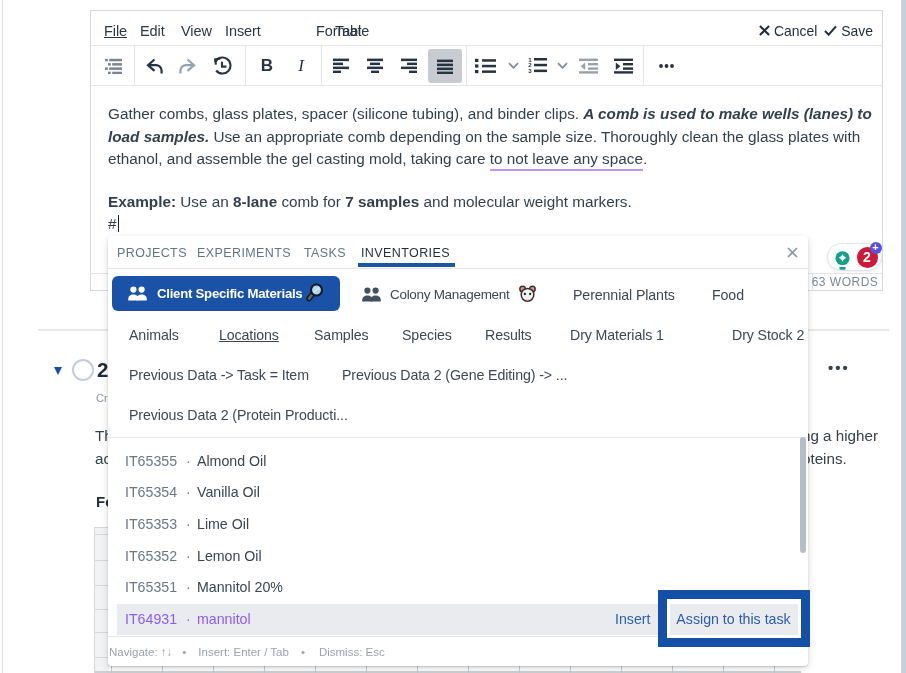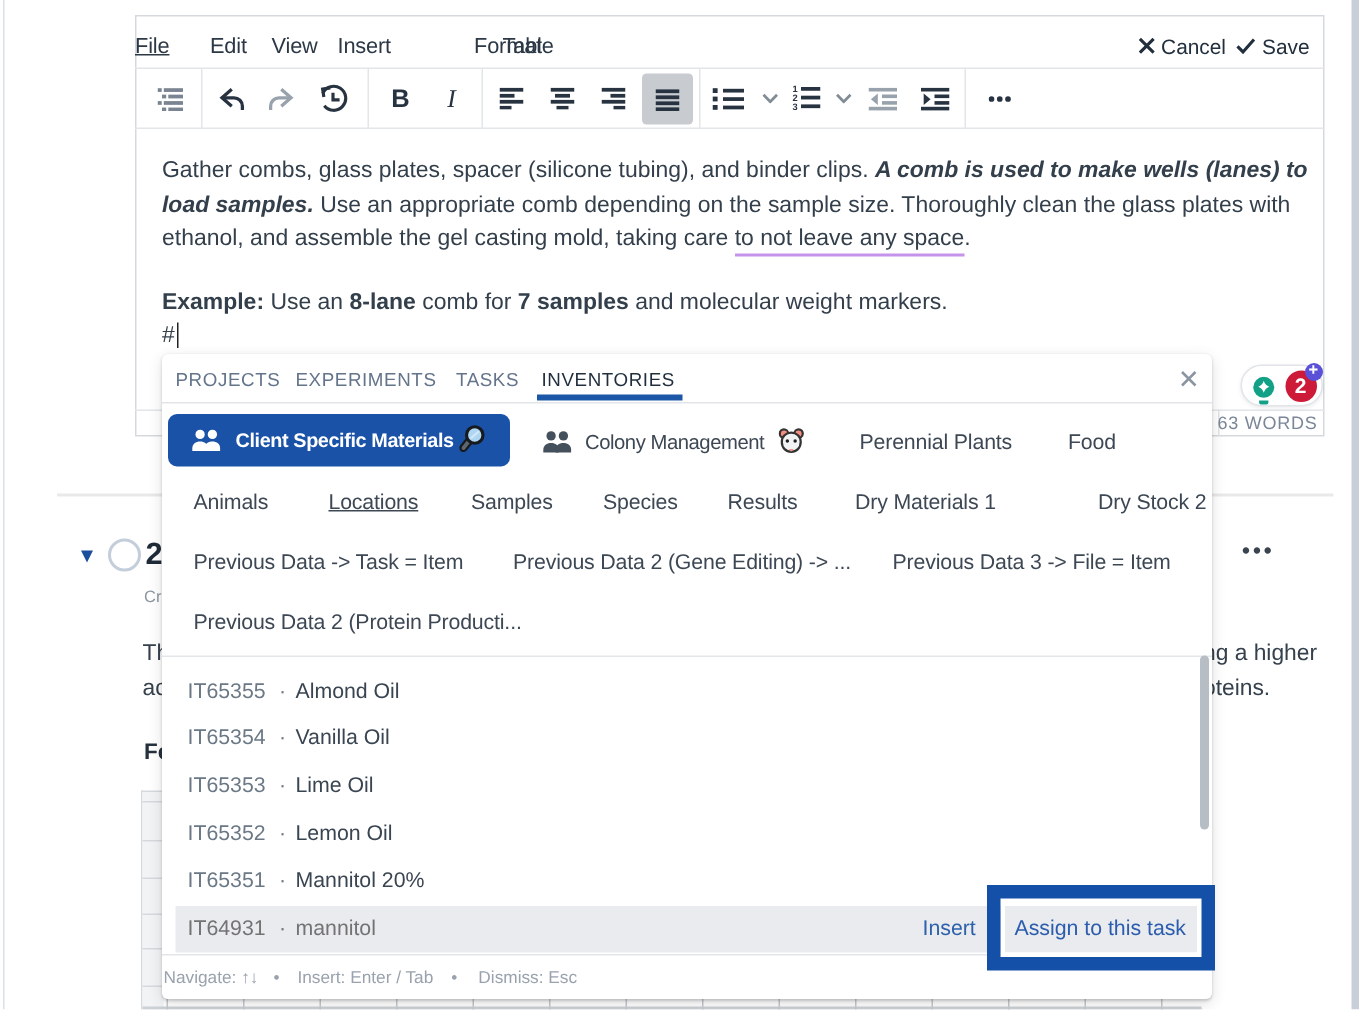--- a/index.html
+++ b/index.html
@@ -61,36 +61,36 @@
   .chiptext { position:absolute; font-size:14.2px; color:#3d4854; letter-spacing:-0.1px; }
   #chip1 { position:absolute; left:4px; top:40px; width:228px; height:35px; background:#1a52a7; border-radius:6px; color:#fff; }
   #chip1 span { position:absolute; left:45px; top:0; line-height:35px; font-size:13.2px; font-weight:bold; letter-spacing:-0.25px; }
 
   #listdiv { position:absolute; left:0; top:201px; width:100%; height:1px; background:#e3e7ea; }
   .item { position:absolute; left:9px; width:682px; height:31.6px; line-height:31.6px; font-size:14.2px; }
   .item .id { position:absolute; left:8px; color:#6b7885; }
   .item .dotx { position:absolute; left:69px; color:#6b7885; }
   .item .nm { position:absolute; left:80px; color:#3a4552; }
   .item.sel { background:#e9ebef; }
-  .item.sel .id, .item.sel .dotx, .item.sel .nm { color:#737373; }
+  .item.sel .id, .item.sel .dotx, .item.sel .nm { color:#8b5cf6; }
   #insertlnk { position:absolute; left:498px; top:0; color:#2d62ab; }
   #assignbtn { position:absolute; left:550px; top:0px; width:133px; height:31.6px; color:#2b5cad; text-align:center; line-height:31.6px; font-size:14.2px; }
   #pscroll { position:absolute; left:692px; top:201px; width:5.5px; height:116px; background:#b7bdc5; border-radius:3px; }
   #pfooter { position:absolute; left:0; top:400px; width:100%; height:30px; border-top:1px solid #e2e6ea; font-size:11.5px; color:#99a2ad; line-height:31px; }
 
   
   #anno { left:658px; top:590px; width:152px; height:57px; border:9px solid #1450a7; box-shadow: inset 0 0 0 3px #ffffff; }
 </style>
 </head>
 <body>
   <div id="leftline" class="abs"></div>
 
   <div id="card" class="abs"></div>
   <div id="menubar" class="abs">
-    <span class="menuitem" style="left:0;text-decoration:underline;">File</span>
+    <span class="menuitem" style="left:14px;text-decoration:underline;">File</span>
     <span class="menuitem" style="left:50px;">Edit</span>
     <span class="menuitem" style="left:91px;">View</span>
     <span class="menuitem" style="left:135px;">Insert</span>
     <span class="menuitem" style="left:186px;margin-left:40px;">Format</span>
     <span class="menuitem" style="left:245px;">Table</span>
     <span id="cancelsave">
       <svg width="11" height="11" viewBox="0 0 12 12" style="margin-right:4px;">
         <path d="M1 1 L11 11 M11 1 L1 11" stroke="#222f3e" stroke-width="2.3" fill="none"></path>
       </svg><span>Cancel</span><span style="display:inline-block;width:7px;"></span><svg width="13" height="11" viewBox="0 0 14 12" style="margin-right:4px;">
         <path d="M1 6.5 L5 10.5 L13 1.5" stroke="#222f3e" stroke-width="2.3" fill="none"></path>
@@ -345,21 +345,20 @@
     <div class="chiptext" style="left:604px; top:51px;">Food</div>
     <div class="chiptext" style="left:21px; top:91px;">Animals</div>
     <div class="chiptext" style="left:111px; top:91px;text-decoration:underline;">Locations</div>
     <div class="chiptext" style="left:206px; top:91px;">Samples</div>
     <div class="chiptext" style="left:294px; top:91px;">Species</div>
     <div class="chiptext" style="left:377px; top:91px;">Results</div>
     <div class="chiptext" style="left:462px; top:91px;">Dry Materials 1</div>
     <div class="chiptext" style="left:596px; top:91px;margin-left:28px;">Dry Stock 2</div>
     <div class="chiptext" style="left:21px; top:131px;">Previous Data -&gt; Task = Item</div>
     <div class="chiptext" style="left:234px; top:131px;">Previous Data 2 (Gene Editing) -&gt; ...</div>
-    <div class="chiptext" style="left:487px; top:131px;">Previous Data 3 -&gt; File = Item</div>
     <div class="chiptext" style="left:21px; top:171px;">Previous Data 2 (Protein Producti...</div>
     <div id="listdiv"></div>
     <div class="item" style="top:209.7px;">
       <span class="id">IT65355</span>
       <span class="dotx">·</span>
       <span class="nm">Almond Oil</span>
     </div>
     <div class="item" style="top:241.3px;">
       <span class="id">IT65354</span>
       <span class="dotx">·</span>

